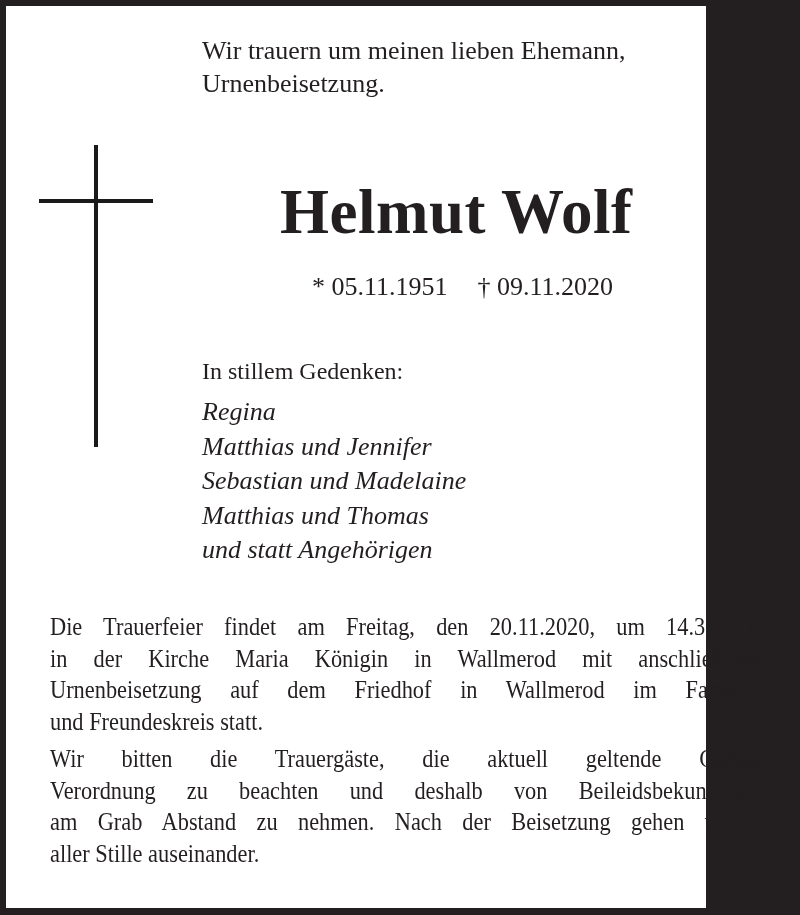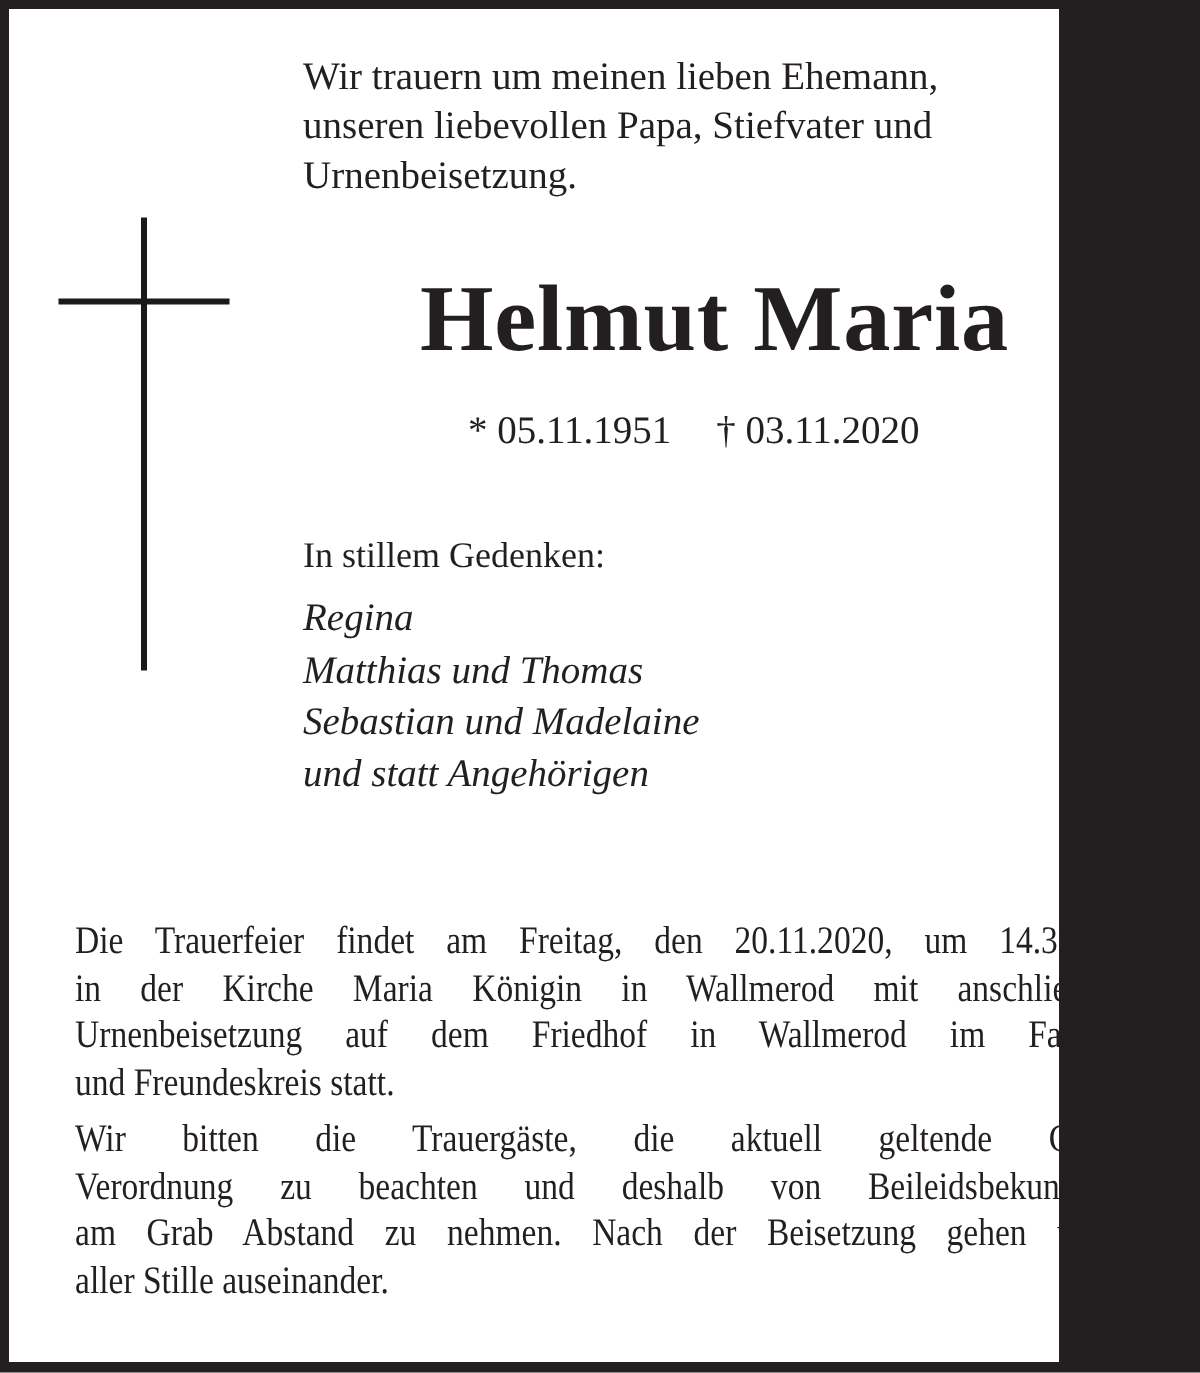--- a/index.html
+++ b/index.html
@@ -90,36 +90,36 @@
 
 <div class="card">
 
   <div>
     <div class="cross-v"></div>
     <div class="cross-h"></div>
   </div>
 
   <div class="intro">
     <div>Wir trauern um meinen lieben Ehemann,</div>
-    <div>unseren liebevollen Papa, Stiefvater und</div>
     <div>Urnenbeisetzung.</div>
   </div>
 
-  <div class="name">Helmut Maria</div>
+  <div class="name">Helmut Wolf</div>
 
   <div class="dates">
-    <span>* 05.11.1951</span><span class="gap"></span><span>† 03.11.2020</span>
+    <span>* 05.11.1951</span><span class="gap"></span><span>† 09.11.2020</span>
   </div>
 
   <div class="memory-head">In stillem Gedenken:</div>
 
   <div class="mourners">
     <div>Regina</div>
+    <div>Matthias und Jennifer</div>
+    <div>Sebastian und Madelaine</div>
     <div>Matthias und Thomas</div>
-    <div>Sebastian und Madelaine</div>
     <div>und statt Angehörigen</div>
   </div>
 
   <div class="para p1">
     <div class="just">Die Trauerfeier findet am Freitag, den 20.11.2020, um 14.30 Uhr</div>
     <div class="just">in der Kirche Maria Königin in Wallmerod mit anschließender</div>
     <div class="just">Urnenbeisetzung auf dem Friedhof in Wallmerod im Familien-</div>
     <div>und Freundeskreis statt.</div>
   </div>
 

